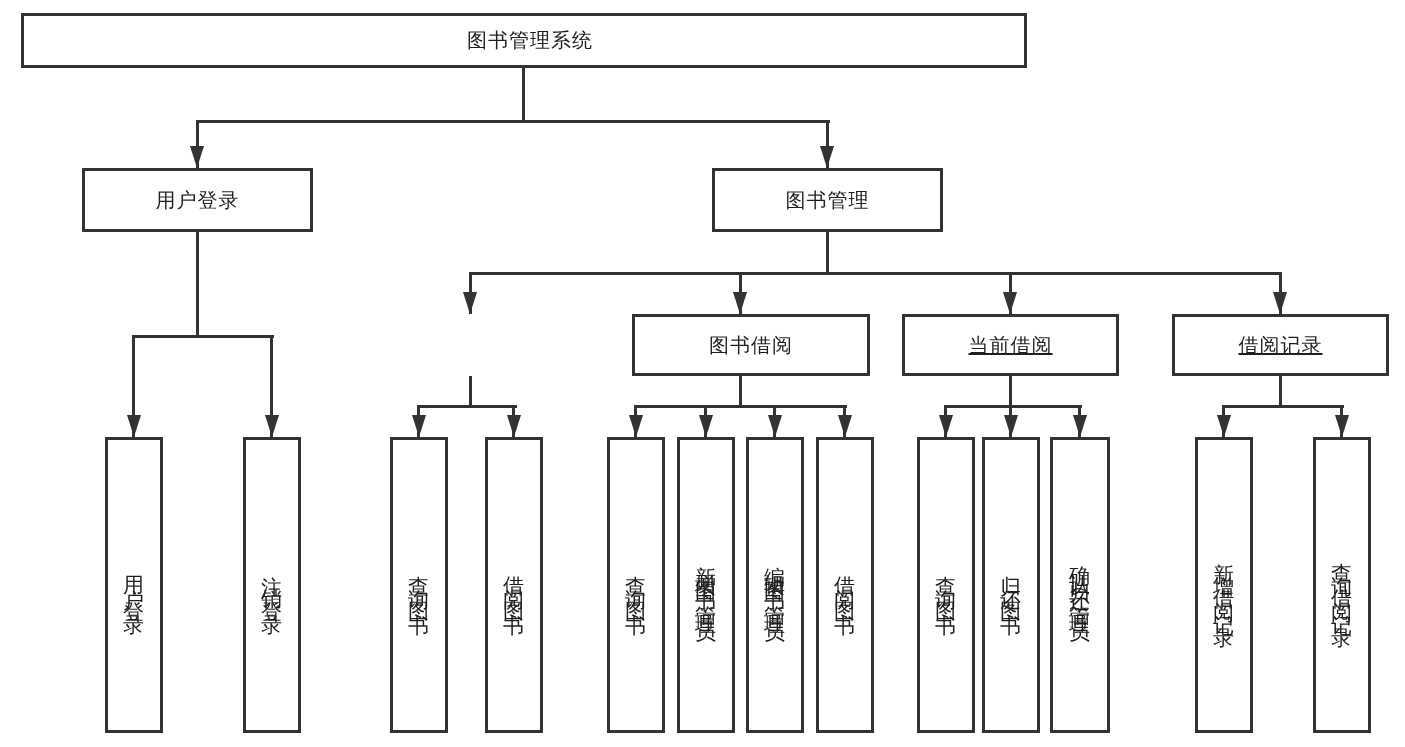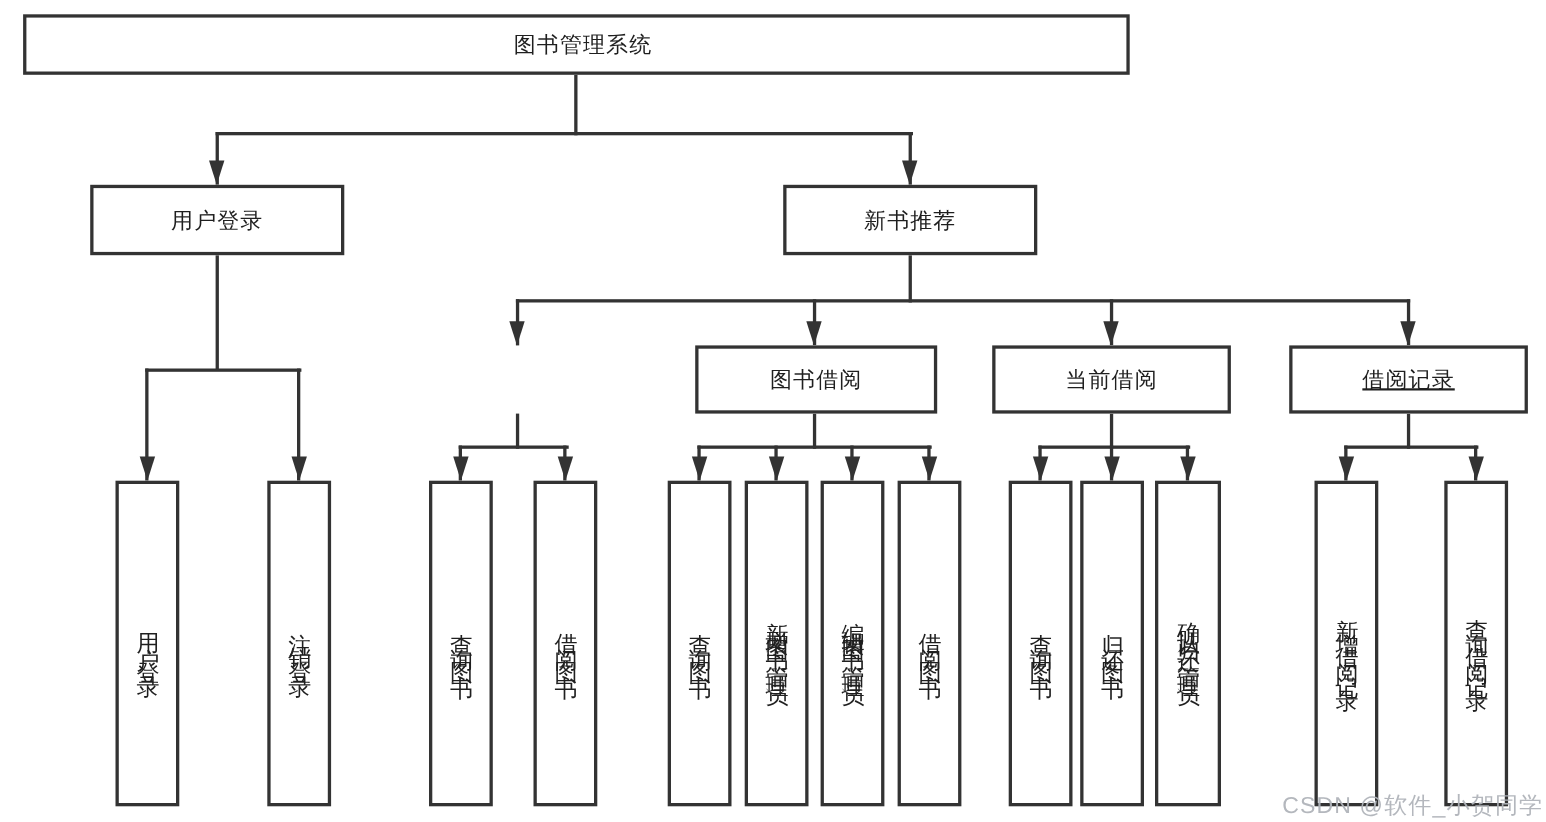--- a/index.html
+++ b/index.html
@@ -56,22 +56,22 @@
     border-left: 7px solid transparent;
     border-right: 7px solid transparent;
     border-top: 22px solid var(--line);
   }
 
   
   #n-root   { left: 21px;   top: 13px;  width: 1006px; height: 55px; padding-left: 12px; }
   #n-login  { left: 82px;   top: 168px; width: 231px;  height: 64px; }
   #n-mgmt   { left: 712px;  top: 168px; width: 231px;  height: 64px; }
   #n-l3-1   { left: 362px;  top: 314px; width: 217px;  height: 62px; }
-  #n-l3-2   { left: 632px;  top: 314px; width: 220px;  height: 62px; }
-  #n-l3-3   { left: 902px;  top: 314px; width: 217px;  height: 62px; }
+  #n-l3-2   { left: 632px;  top: 314px; width: 238px;  height: 62px; }
+  #n-l3-3   { left: 902px;  top: 314px; width: 217px;  height: 62px; text-decoration: underline; }
   #n-l3-4   { left: 1172px; top: 314px; width: 217px;  height: 62px; text-decoration: underline; }
 
   .leaf { top: 437px; width: 58px; height: 296px; }
   #n-a1 { left: 105px; }  #n-a2 { left: 243px; }
   #n-b1 { left: 390px; }  #n-b2 { left: 485px; }
   #n-c1 { left: 607px; }  #n-c2 { left: 677px; }
   #n-c3 { left: 746px; }  #n-c4 { left: 816px; }
   #n-d1 { left: 917px; }  #n-d2 { left: 982px; }
   #n-d3 { left: 1050px; width: 60px; }
   #n-e1 { left: 1195px; } #n-e2 { left: 1313px; }
@@ -153,21 +153,21 @@
   <div class="arrow" style="left:1335px; top:415px;"></div>
 
   <div class="node hnode" id="n-root">
     <span>图书管理系统</span>
   </div>
 
   <div class="node hnode" id="n-login">
     <span>用户登录</span>
   </div>
   <div class="node hnode" id="n-mgmt">
-    <span>新书推荐</span>
+    <span>图书管理</span>
   </div>
 
   <div class="node hnode" id="n-l3-2">
     <span>图书借阅</span>
   </div>
   <div class="node hnode" id="n-l3-3">
     <span>当前借阅</span>
   </div>
   <div class="node hnode" id="n-l3-4">
     <span>借阅记录</span>
@@ -210,15 +210,14 @@
     <span class="vtext tight">确认归还（管理员）</span>
   </div>
 
   <div class="node leaf" id="n-e1">
     <span class="vtext">新增借阅记录</span>
   </div>
   <div class="node leaf" id="n-e2">
     <span class="vtext">查询借阅记录</span>
   </div>
 
-  <div class="watermark">CSDN @软件_小贺同学</div>
 
 </div>
 
 </body></html>

